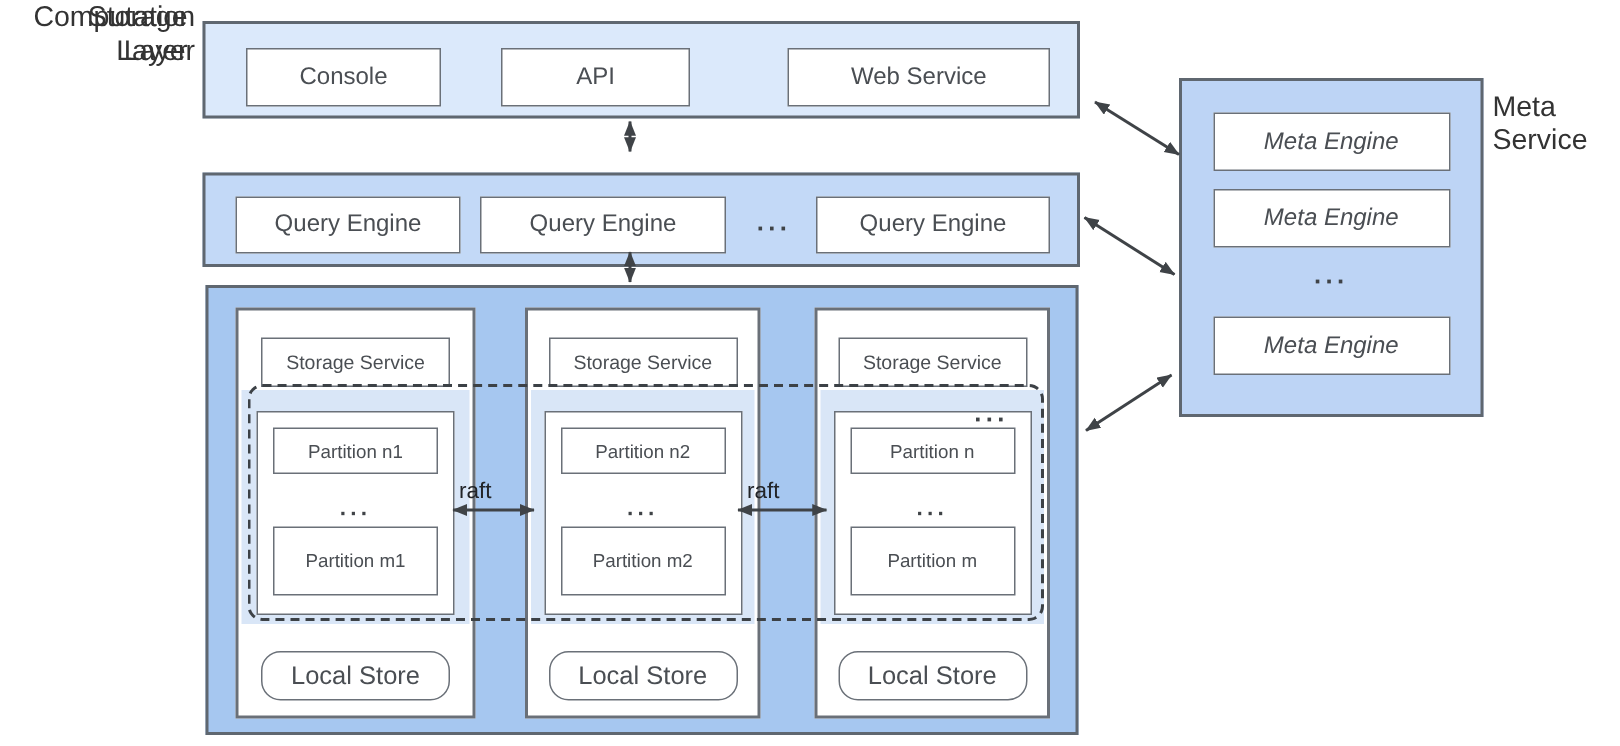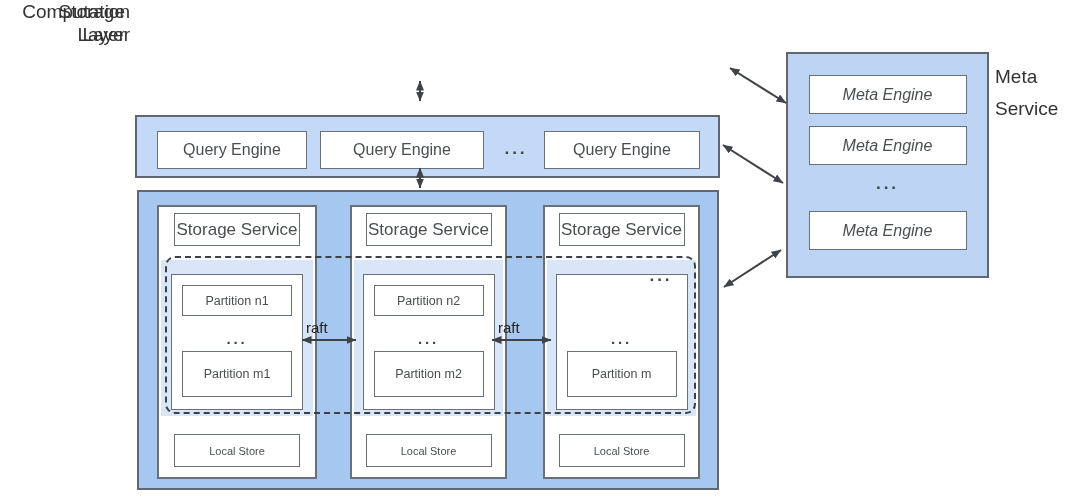--- a/index.html
+++ b/index.html
@@ -16,21 +16,21 @@
   }
   
   .side-label{
     position:absolute; text-align:right; color:var(--label-text);
     font-size:19px; line-height:23px; white-space:pre-line;
   }
   #lbl-client{left:0; top:25; width:122px;}
   #lbl-computation{left:0; top:108; width:130px;}
   #lbl-storage{left:0; top:183; width:125px;}
   #lbl-meta{position:absolute; left:995px; top:61px; width:84px; text-align:left;
-    color:var(--label-text); font-size:19px; line-height:32px; white-space:pre-line;}
+    color:var(--label-text); font-size:19px; line-height:22px; white-space:pre-line;}
   
   .band{position:absolute; border:2px solid var(--band-border); box-sizing:border-box;}
   #band-client{left:135px; top:14px; width:585px; height:65px; background:var(--client-band);}
   #band-computation{left:135px; top:115px; width:585px; height:63px; background:var(--computation-band);}
   #band-storage{left:137px; top:190px; width:582px; height:300px; background:var(--storage-band);}
   #box-meta{left:786px; top:52px; width:203px; height:226px; background:var(--meta-band);
     position:absolute; border:2px solid var(--band-border); box-sizing:border-box;}
   
   .wbox{
     position:absolute; background:var(--box-fill); border:1.5px solid var(--box-border);
@@ -55,22 +55,22 @@
   #box-me1{top:21px;} #box-me2{top:72px;} #box-me3{top:157px;}
   #dots-meta{left:0; top:124px; width:100%;}
   
   .node{
     position:absolute; top:13px; height:274px; background:var(--box-fill);
     border:2px solid var(--box-border); box-sizing:border-box; z-index:1;
   }
   #node-1{left:18px; width:160px;}
   #node-2{left:211px; width:157px;}
   #node-3{left:404px; width:157px;}
-  .node .svc{left:50%; transform:translateX(-50%); top:6px; width:126px; height:33px; font-size:17px;}
-  .node .local{left:50%; transform:translateX(-50%); top:227px; width:126px; height:33px; font-size:11px;}
+  .node .svc{left:50%; transform:translateX(-50%); top:18px; width:126px; height:33px; font-size:13px;}
+  .node .local{left:50%; transform:translateX(-50%); top:227px; width:126px; height:33px; font-size:17px;border-radius:13px;}
   .node .panel{position:absolute; left:2px; right:2px; top:53px; height:156px;
     background:var(--dashed-zone); z-index:0;}
   .pgroup{
     position:absolute; left:50%; transform:translateX(-50%); top:67px;
     width:132px; height:136px; background:var(--box-fill);
     border:1.5px solid var(--box-border); box-sizing:border-box; z-index:2;
   }
   .pgroup .part-top{left:50%; transform:translateX(-50%); top:10px; width:110px; height:31px; font-size:12.5px;}
   .pgroup .part-bot{left:50%; transform:translateX(-50%); bottom:12px; width:110px; height:46px; font-size:12.5px;}
   .pgroup .pdots{left:0; top:58px; width:100%; font-size:15px;}
@@ -94,20 +94,25 @@
 </head>
 <body>
 
 <div id="stage">
 
   <div id="lbl-computation" class="side-label">Computation
 Layer</div>
   <div id="lbl-storage" class="side-label">Storage
 Layer</div>
 
+  <div id="band-client" class="band">
+    <div id="box-console" class="wbox">Console</div>
+    <div id="box-api" class="wbox">API</div>
+    <div id="box-web" class="wbox">Web Service</div>
+  </div>
 
   <div id="band-computation" class="band">
     <div id="box-qe1" class="wbox">Query Engine</div>
     <div id="box-qe2" class="wbox">Query Engine</div>
     <div id="dots-computation" class="dots">···</div>
     <div id="box-qe3" class="wbox">Query Engine</div>
   </div>
 
   <div id="band-storage" class="band">
 
@@ -130,20 +135,21 @@
         <div class="dots pdots">···</div>
         <div class="wbox part-bot">Partition m2</div>
       </div>
       <div class="wbox local">Local Store</div>
     </div>
 
     <div id="node-3" class="node">
       <div class="panel"></div>
       <div class="wbox svc">Storage Service</div>
       <div class="pgroup">
+        <div class="wbox part-top">Partition n</div>
         <div class="dots pdots">···</div>
         <div class="wbox part-bot">Partition m</div>
       </div>
       <div class="wbox local">Local Store</div>
     </div>
 
     <div id="dashed-zone"></div>
     <div id="dots-storage-gap" class="dots">···</div>
     <div id="raft-1" class="raft-label">raft</div>
     <div id="raft-2" class="raft-label">raft</div>

